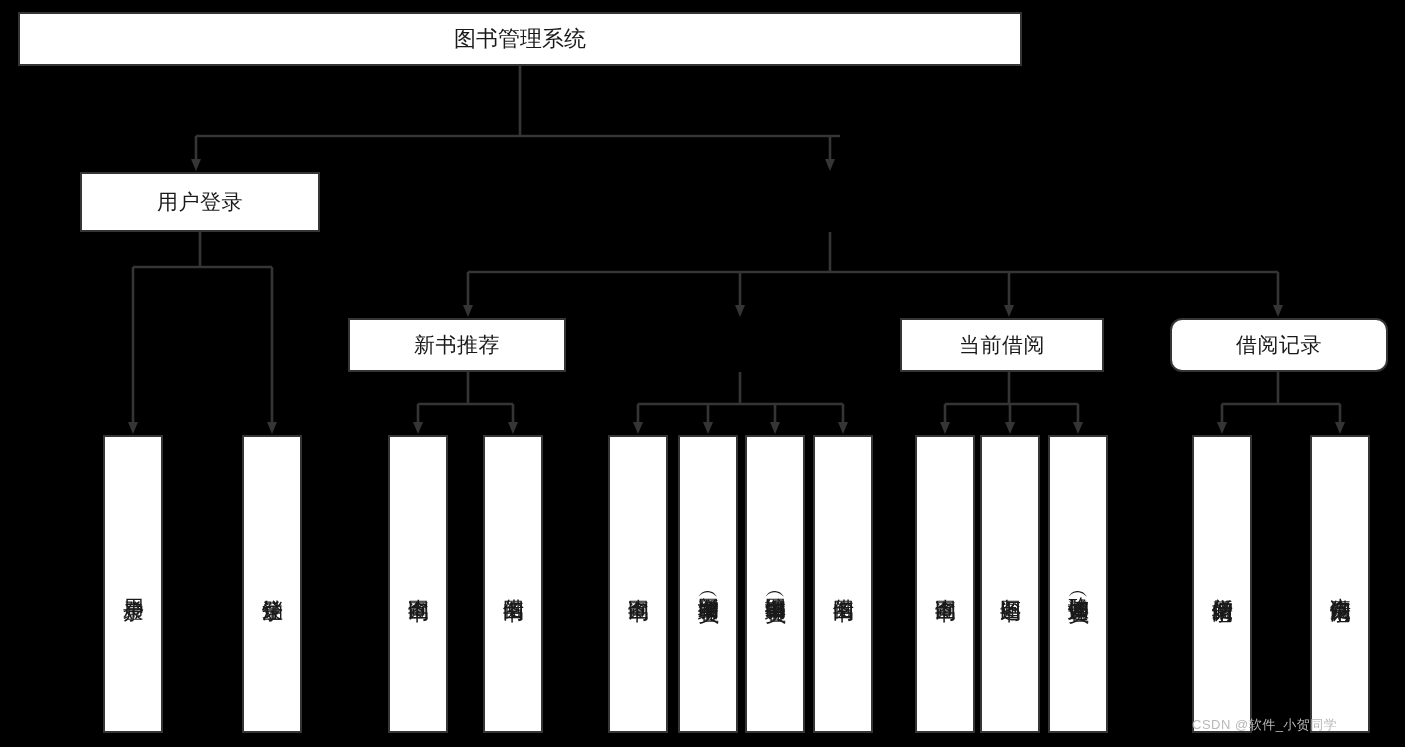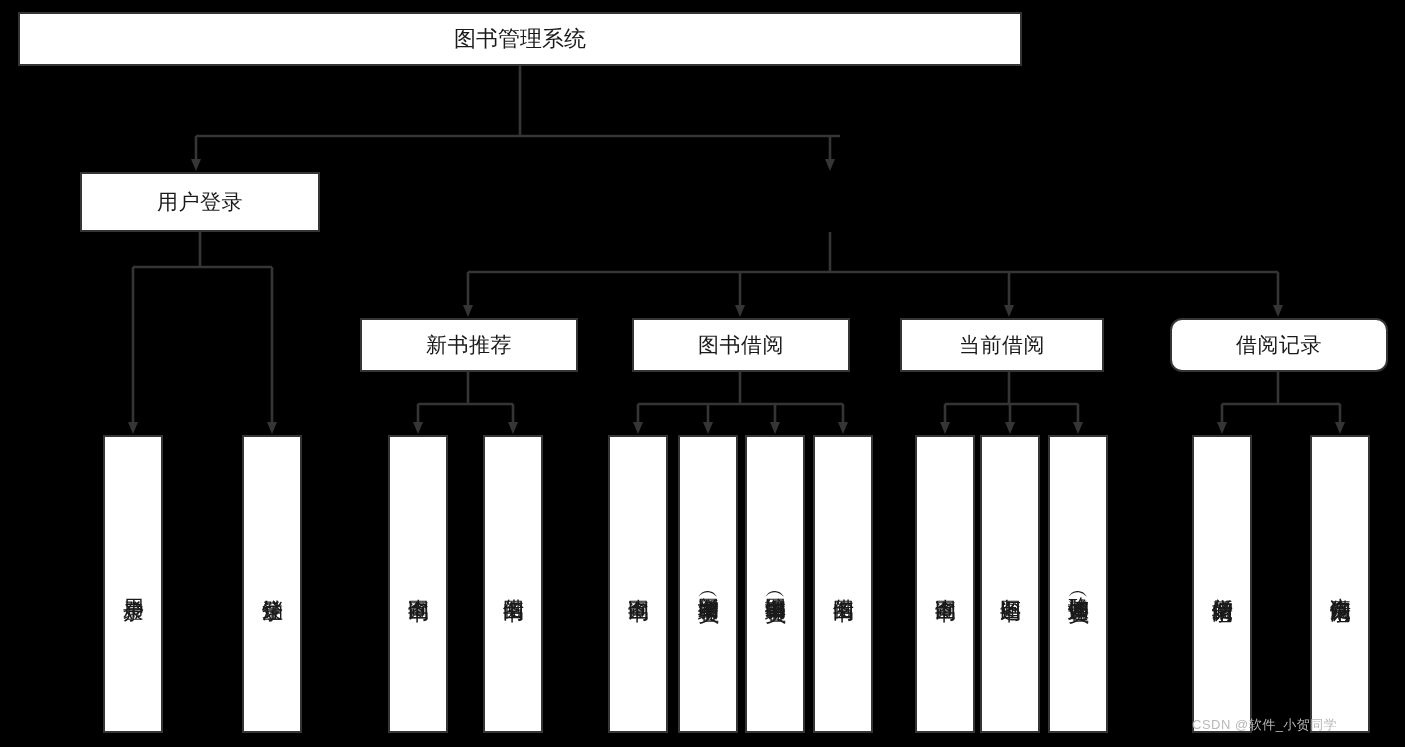--- a/index.html
+++ b/index.html
@@ -119,25 +119,22 @@
   </svg>
 
   <div class="node root" style="left:18px; top:12px; width:1004px; height:54px;">
     <span>图书管理系统</span>
   </div>
 
   <div class="node h" style="left:80px; top:172px; width:240px; height:60px;">
     <span>用户登录</span>
   </div>
 
-  <div class="node h" style="left:360px; top:318px; width:218px; height:54px;">
+  <div class="node h" style="left:348px; top:318px; width:218px; height:54px;">
     <span>新书推荐</span>
-  </div>
-  <div class="node h" style="left:632px; top:318px; width:218px; height:54px;">
-    <span>图书借阅</span>
   </div>
   <div class="node h" style="left:900px; top:318px; width:204px; height:54px;">
     <span>当前借阅</span>
   </div>
   <div class="node h" style="left:1170px; top:318px; width:218px; height:54px;border-radius:12px;">
     <span>借阅记录</span>
   </div>
 
   <div class="node v" style="left:103px; top:435px; width:60px; height:298px;">
     <span class="vtext">用户登录</span>

